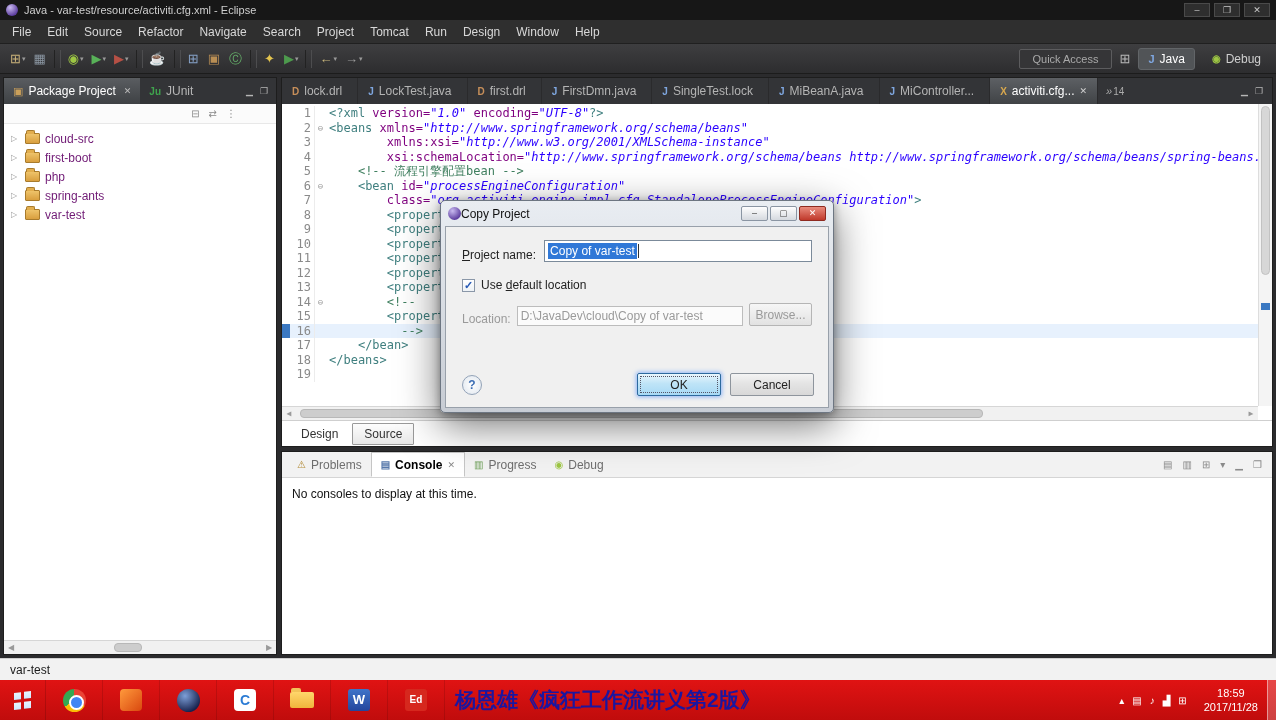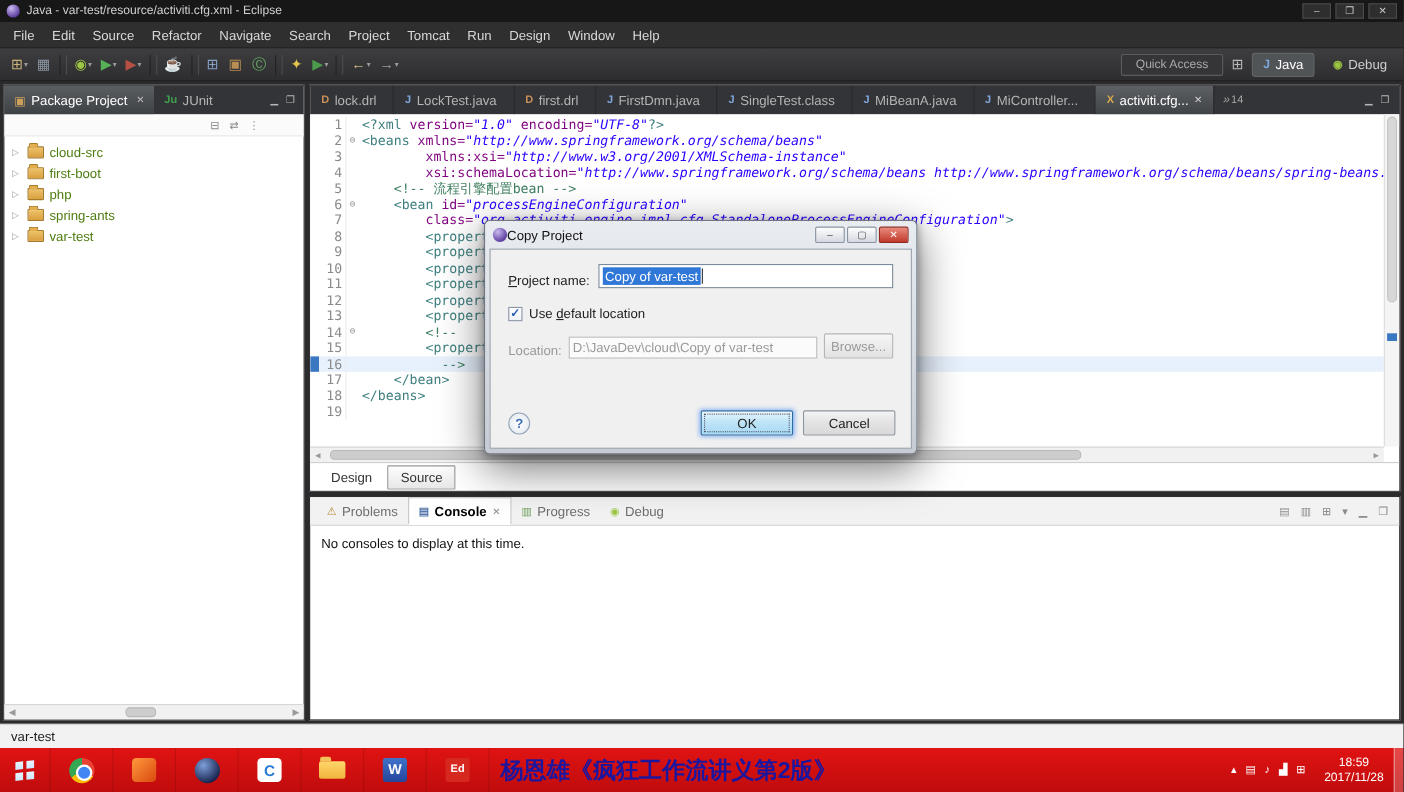--- a/index.html
+++ b/index.html
@@ -40,21 +40,21 @@
   .leftpanel{width:274px;flex:0 0 auto;display:flex;flex-direction:column;background:#fff;border:1px solid #1d1d1d}
   .lp-tabs{height:26px;background:#333437;display:flex;align-items:center;flex:0 0 auto}
   .lp-tab{display:flex;align-items:center;gap:5px;padding:0 9px;height:100%;font-size:12px;color:#b6b6b6;white-space:nowrap}
   .lp-tab.active{background:linear-gradient(#5a5d61,#3e4144);color:#fff}
   .lp-ticon.pkg{color:#caa05a;font-size:11px}
   .lp-ticon.junit{color:#3fa34d;font-size:10px;font-weight:bold}
   .lp-close{font-size:9px;color:#bdbdbd;margin-left:3px}
   .lp-winbtns{margin-left:auto;display:flex;gap:7px;padding-right:8px;color:#b6b6b6;font-size:9px}
   .lp-subbar{height:20px;background:#fbfbfb;border-bottom:1px solid #e8e8e8;display:flex;align-items:center;justify-content:flex-end;gap:9px;padding-right:40px;color:#8a8a8a;font-size:10px;flex:0 0 auto}
   .tree{flex:1;padding-top:5px;overflow:hidden}
-  .tree-row{display:flex;align-items:center;gap:5px;height:19px;padding-left:7px;font-size:12px;color:#4d7c0f}
+  .tree-row{display:flex;align-items:center;gap:5px;height:19px;padding-left:7px;font-size:12px;color:#701a75}
   .tw{width:9px;color:#9a9a9a;font-size:8px}
   .tw::before{content:"▷"}
   .folder{width:15px;height:11px;background:linear-gradient(#eec36a,#d99f3e);border:1px solid #a87b2c;border-radius:1px;position:relative;flex:0 0 auto}
   .folder::before{content:"";position:absolute;top:-4px;left:0;width:7px;height:3px;background:#e2ae4e;border:1px solid #a87b2c;border-bottom:none;border-radius:2px 2px 0 0}
   .lp-hscroll{height:14px;background:#f1f1f1;border-top:1px solid #d6d6d6;display:flex;align-items:center;flex:0 0 auto}
   .sb-arrow{width:14px;text-align:center;color:#9a9a9a;font-size:8px}
   .sb-arrow.left::before{content:"◀"}
   .sb-arrow.right::before{content:"▶"}
   .sb-track{flex:1;position:relative;height:100%}
   .sb-thumb{position:absolute;top:2px;left:96px;width:28px;height:9px;background:#cdcdcd;border:1px solid #b8b8b8;border-radius:4px}
@@ -419,21 +419,21 @@
               </div>
 
               <div class="etab">
                 <span class="ticon ic-java">J</span>
                 <span class="tlbl">FirstDmn.java</span>
                 <span class="tclose"></span>
               </div>
 
               <div class="etab">
                 <span class="ticon ic-java">J</span>
-                <span class="tlbl">SingleTest.class</span>
+                <span class="tlbl">SingleTest.lock</span>
                 <span class="tclose"></span>
               </div>
 
               <div class="etab">
                 <span class="ticon ic-java">J</span>
                 <span class="tlbl">MiBeanA.java</span>
                 <span class="tclose"></span>
               </div>
 
               <div class="etab">

